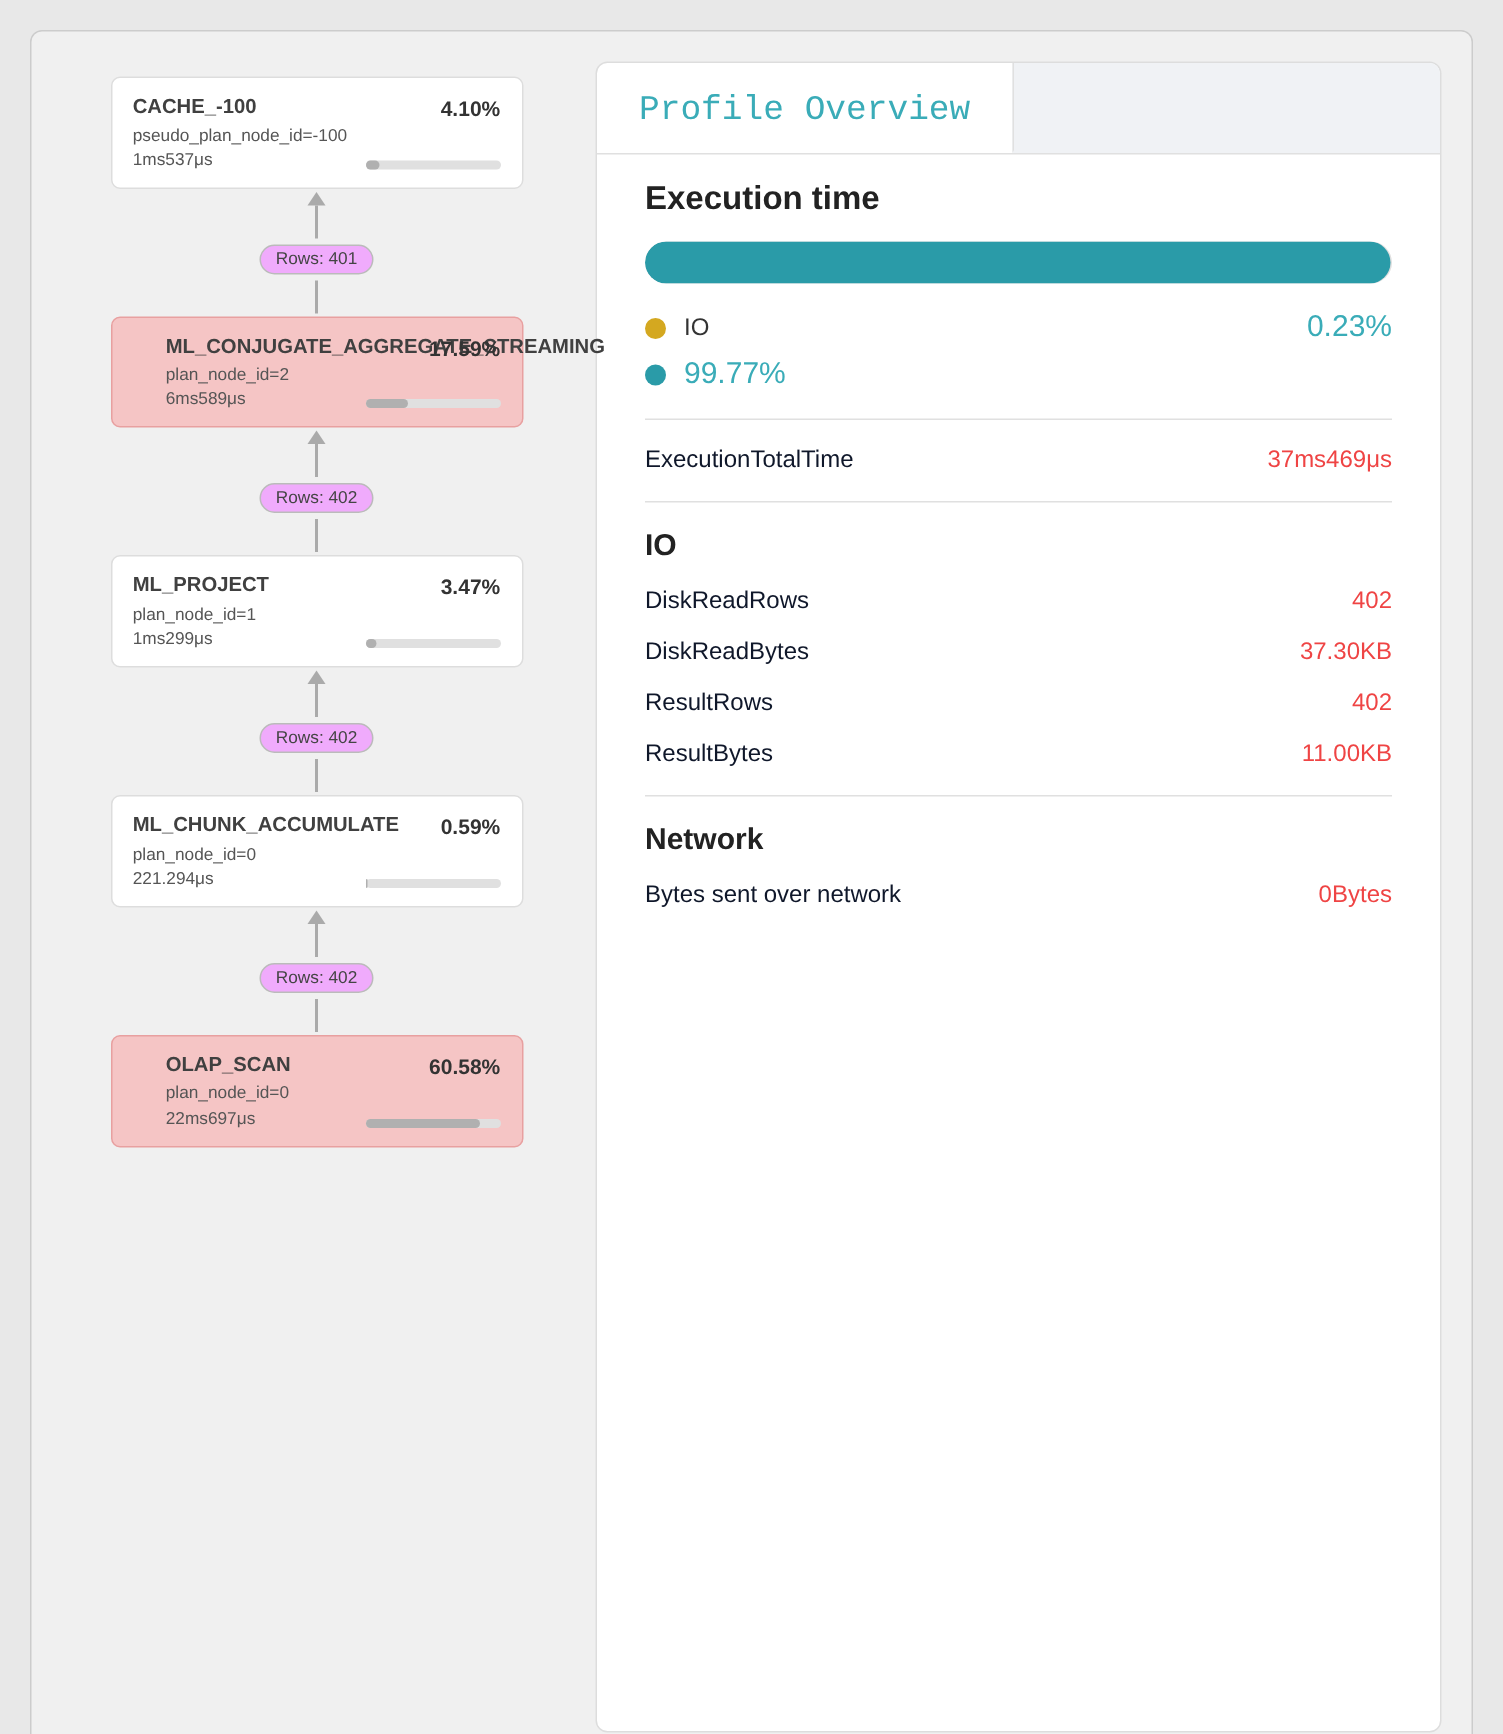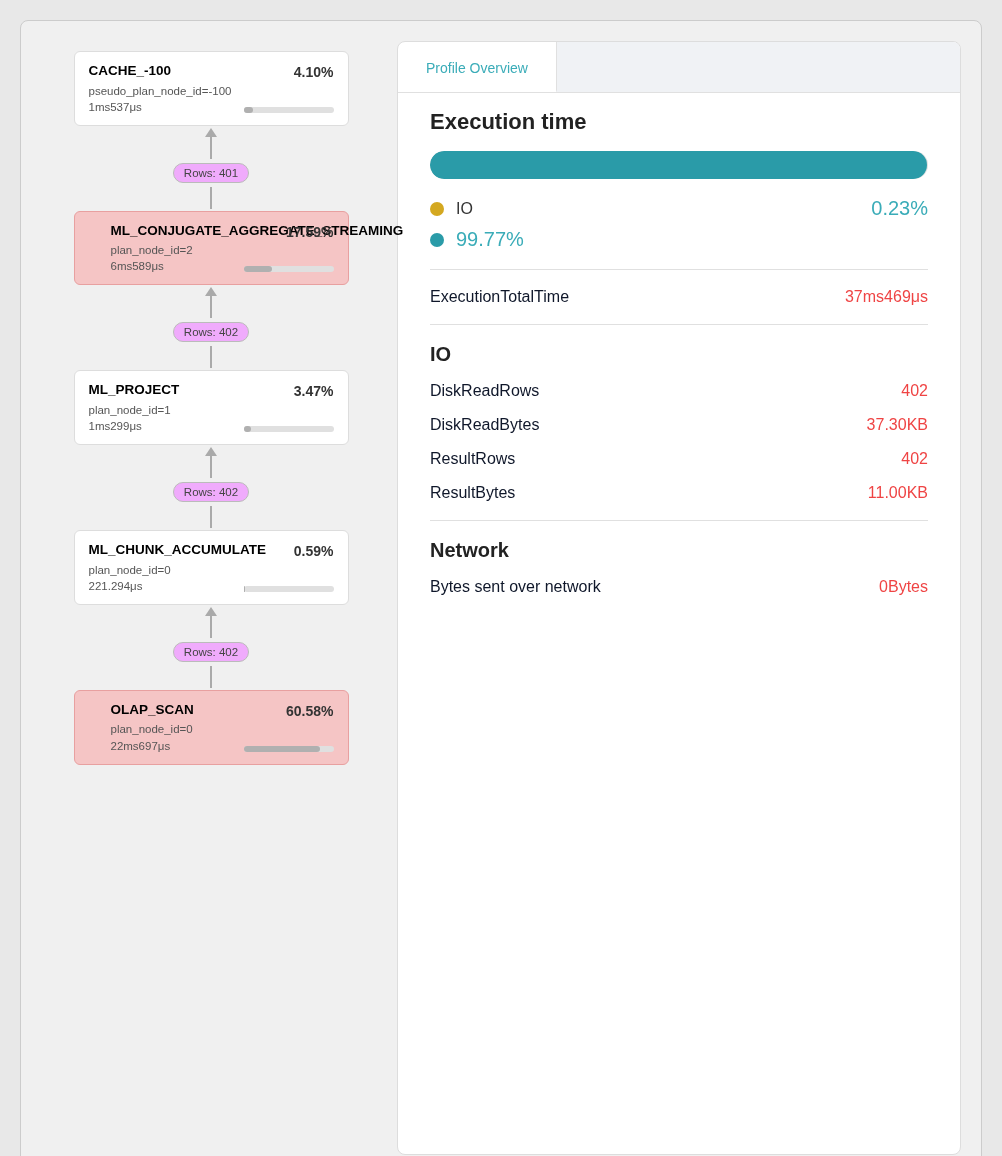--- a/index.html
+++ b/index.html
@@ -42,21 +42,21 @@
       position: relative;
     }
     .node-card.pink {
       background: #f5c5c5;
       border-color: #e8a0a0;
       padding-left: 36px;
     }
     .node-title {
       font-size: 13.5px;
       font-weight: 600;
-      color: #000000;
+      color: #404040;
       line-height: 1.3;
     }
     .node-sub {
       font-size: 11.5px;
       color: #555;
       margin-top: 3px;
       line-height: 1.4;
     }
     .node-percent {
       position: absolute;
@@ -122,24 +122,25 @@
       overflow: hidden;
     }
     .tabs-header {
       display: flex;
       flex-direction: row;
       border-bottom: 1px solid #e0e0e0;
     }
     .tab-active {
       padding: 18px 28px 14px 28px;
       color: #3aacb8;
-      font-size: 14px;
+      font-size: 23px;
       font-weight: 500;
       border-bottom: 2px solid transparent;
       cursor: pointer;
+      font-family: Liberation Mono, monospace;
     }
     .tab-inactive {
       padding: 18px 28px 14px 28px;
       background: #f0f2f5;
       color: #999;
       font-size: 18px;
       border-bottom: 2px solid transparent;
       cursor: pointer;
       flex: 1;
       border-left: 1px solid #e0e0e0;

